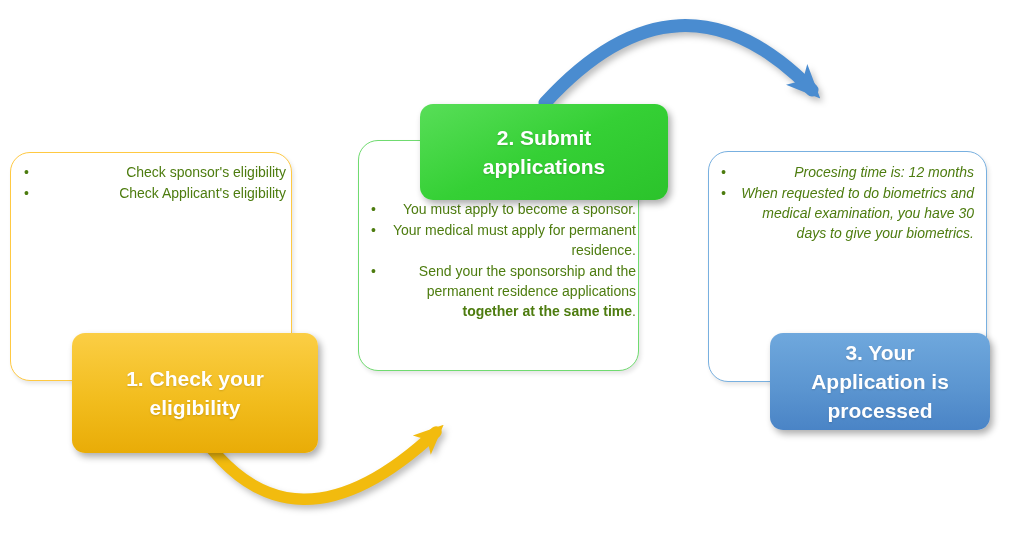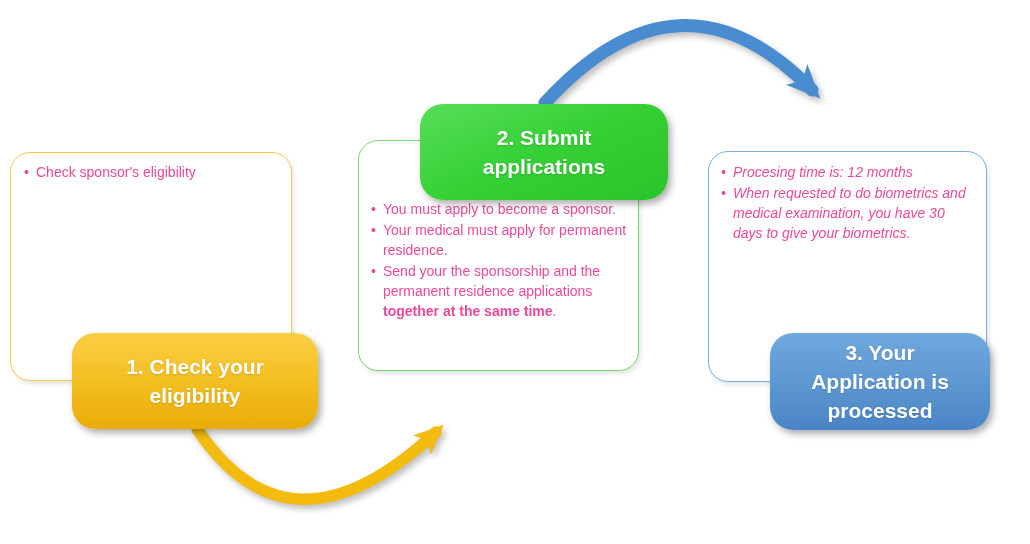--- a/index.html
+++ b/index.html
@@ -28,22 +28,23 @@
   .bullets {
     list-style: none;
     margin: 0;
     padding: 0;
   }
   .bullets li {
     position: relative;
     padding-left: 12px;
     font-size: 14px;
     line-height: 20px;
-    color: #ec4899;
+    color: #4d7c0f;
     margin-bottom: 1px;
+    text-align: right;
   }
   .bullets li::before {
     content: "\2022";
     position: absolute;
     left: 0;
     top: 0;
   }
   .ul-1 { margin: 9px 0 0 13px;  width: 262px; }
   .ul-2 { margin: 58px 0 0 12px; width: 265px; }
   .ul-3 { margin: 10px 0 0 12px; width: 253px; }
@@ -52,49 +53,50 @@
   
   .arrows-layer {
     position: absolute;
     left: 0; top: 0;
     filter: drop-shadow(3px 4px 3px rgba(0,0,0,0.25));
   }
 
   
   .title-box {
     position: absolute;
-    border-radius: 23px;
+    border-radius: 13px;
     display: flex;
     align-items: center;
     justify-content: center;
     text-align: center;
     padding: 0 16px;
     box-sizing: border-box;
     color: #ffffff;
     font-weight: bold;
     font-size: 21px;
     line-height: 29px;
     box-shadow: 3px 4px 7px rgba(0,0,0,0.32);
     text-shadow: 0 1px 2px rgba(0,0,0,0.15);
   }
-  .tb-yellow { left: 72px;  top: 333px; width: 246px; height: 96px;
+  .tb-yellow { left: 72px;  top: 333px; width: 246px; height: 120px;
                background: linear-gradient(180deg, #FBCE45 0%, #F2BD1E 55%, #E9AC07 100%); }
   .tb-green  { left: 420px; top: 104px; width: 248px; height: 96px;
                background: linear-gradient(155deg, #58DE58 0%, #35D035 50%, #2BC32B 100%); }
   .tb-blue   { left: 770px; top: 333px; width: 220px; height: 97px;
                background: linear-gradient(180deg, #6FA8DD 0%, #5C96D1 55%, #4A84C6 100%); }
 </style>
 </head>
 <body>
 
 <div class="canvas">
 
   <div class="detail-box db-yellow">
     <ul class="bullets ul-1">
       <li>Check sponsor's eligibility</li>
+      <li>Check Applicant's eligibility</li>
     </ul>
   </div>
 
   <div class="detail-box db-green">
     <ul class="bullets ul-2">
       <li>You must apply to become a sponsor.</li>
       <li>Your medical must apply for permanent residence.</li>
       <li><span>Send your the sponsorship and the permanent residence applications </span><b>together at the same time</b><span>.</span></li>
     </ul>
   </div>

